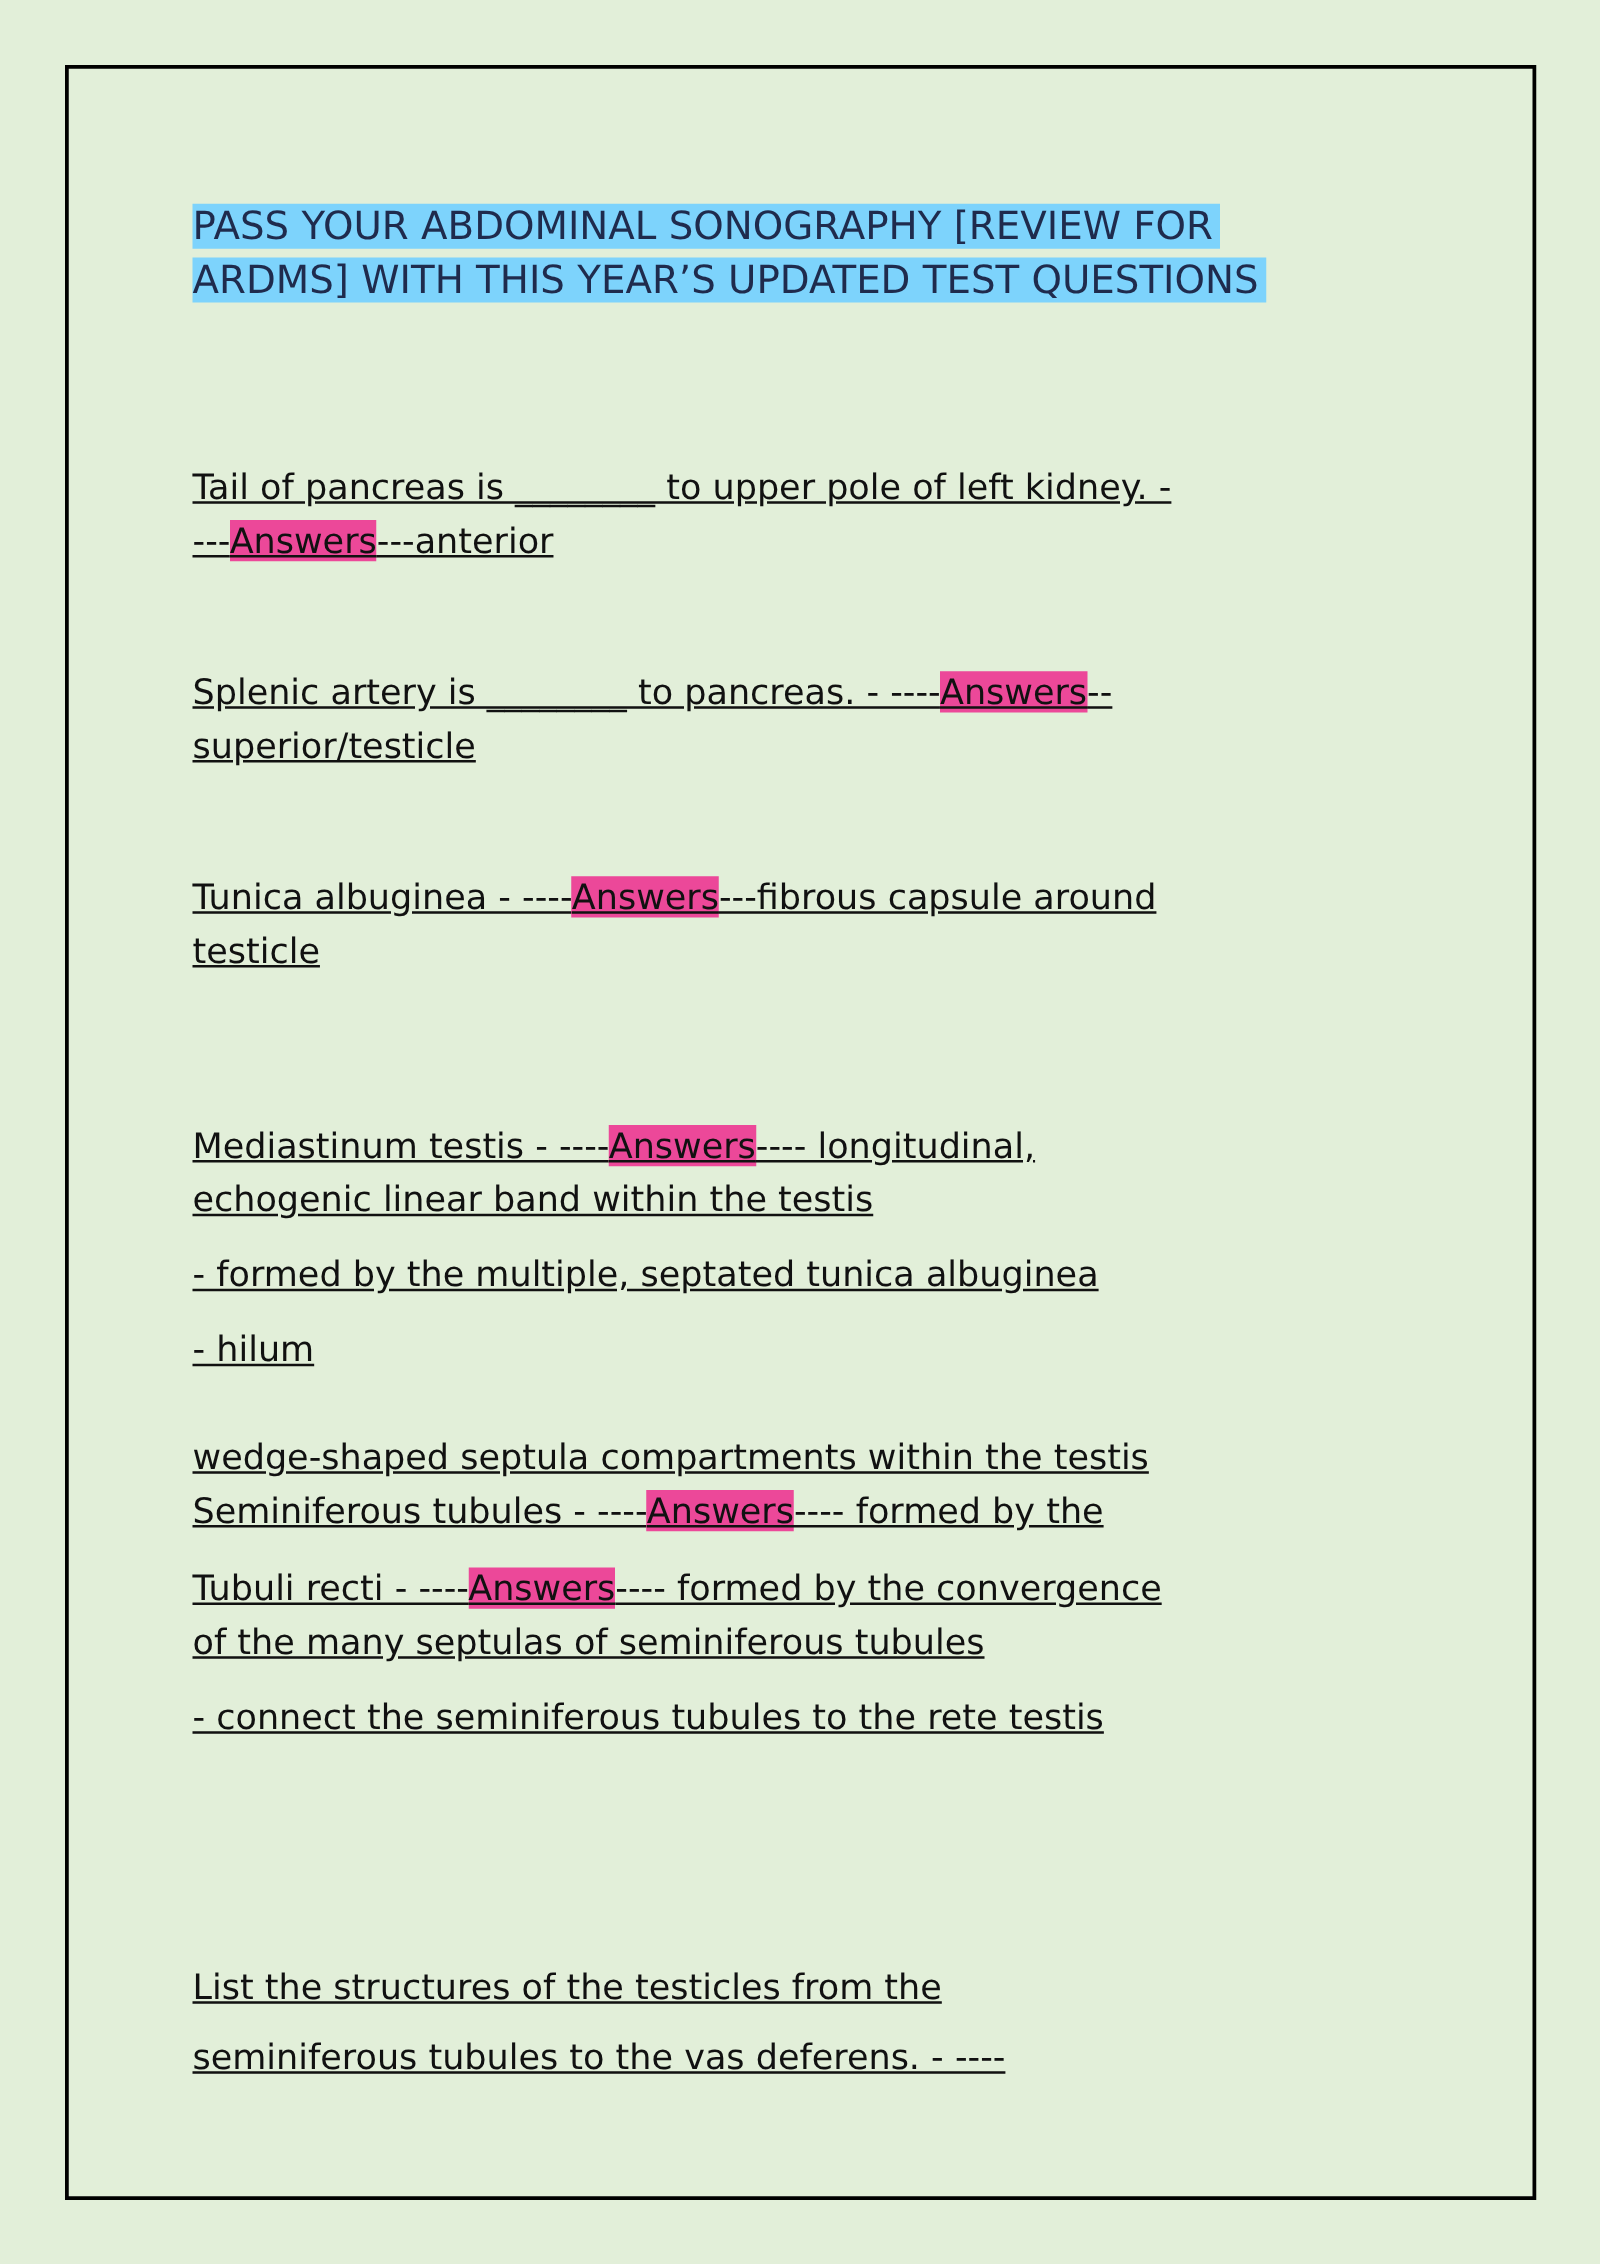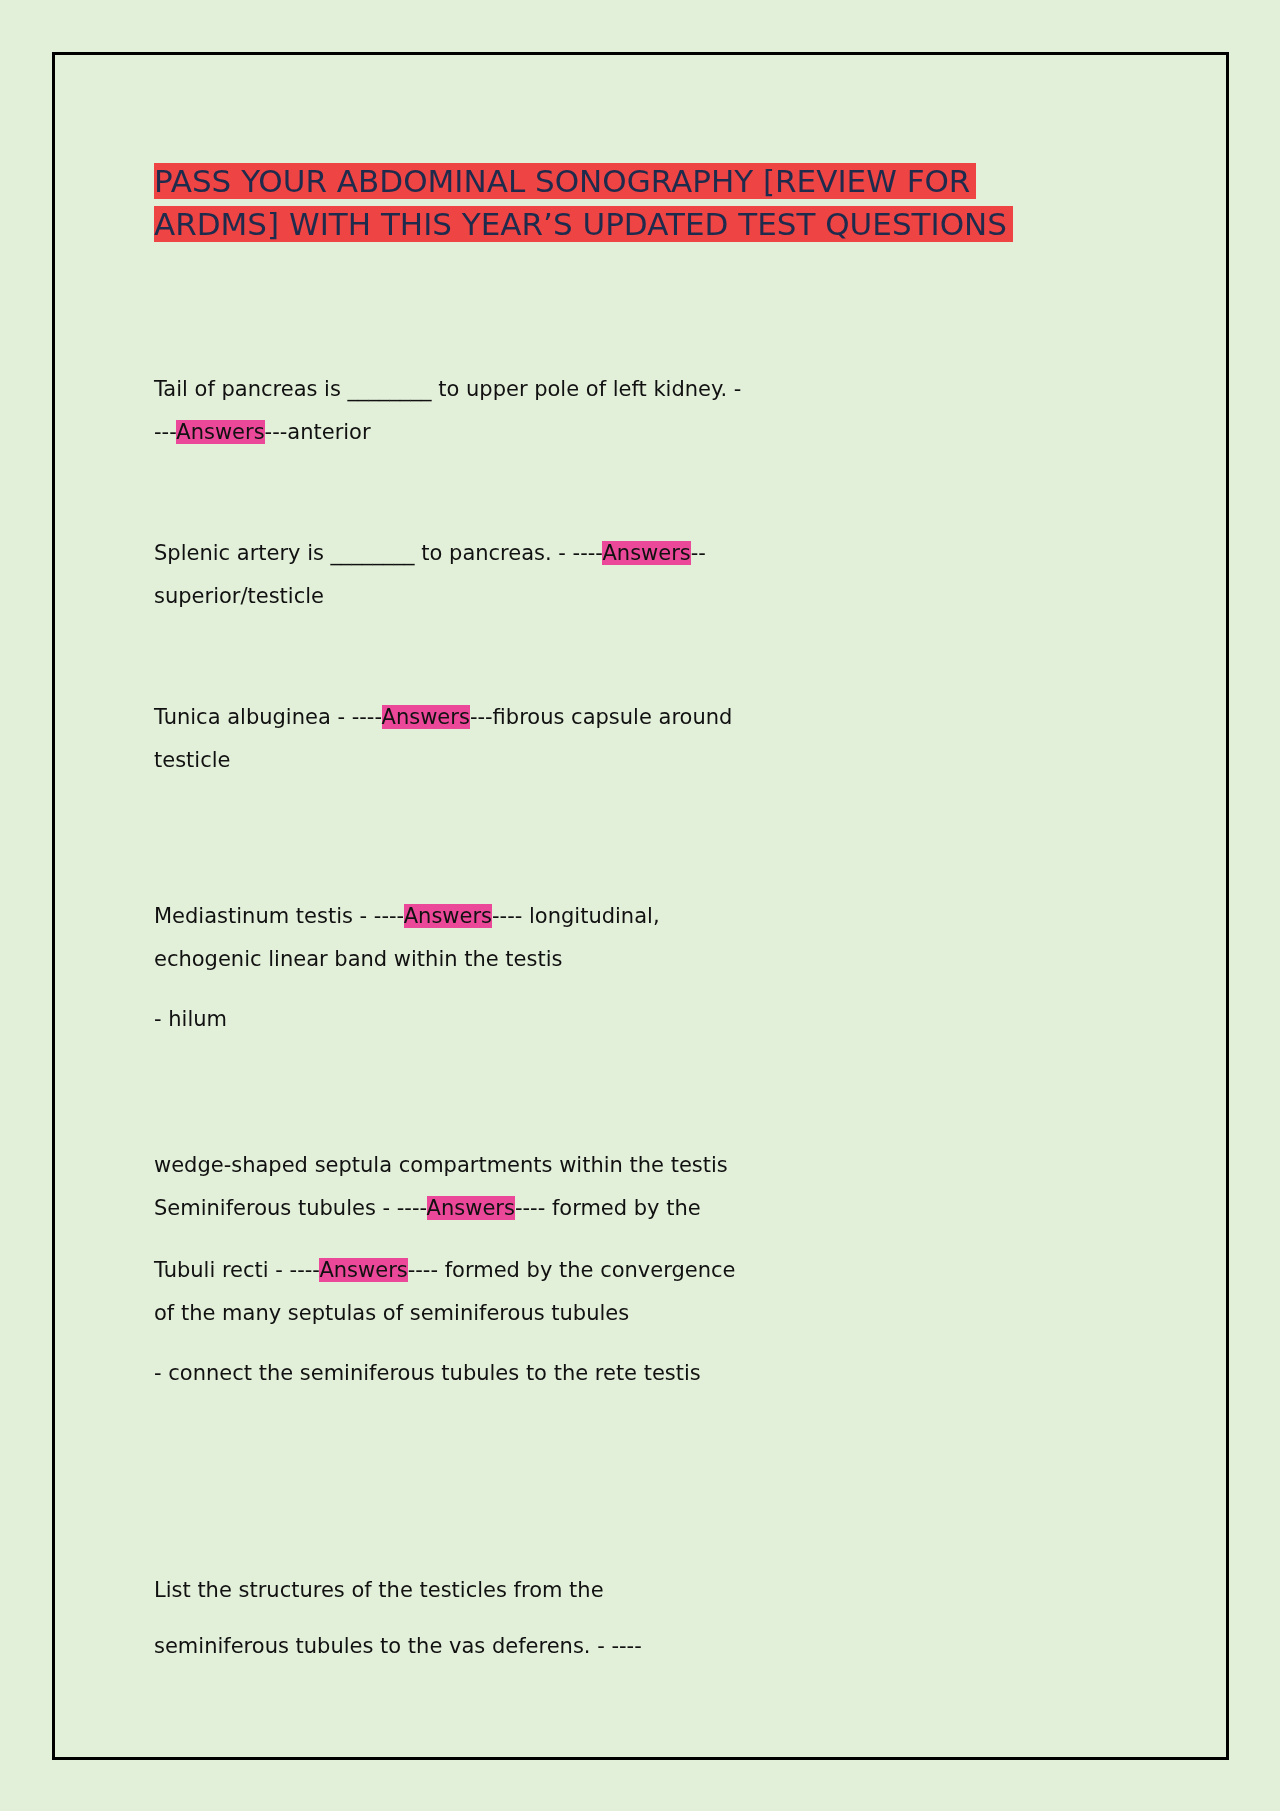--- a/index.html
+++ b/index.html
@@ -32,30 +32,31 @@
     position: absolute;
     top: 160px;
     left: 0;
     width: 980px;
     font-size: 31px;
     line-height: 43px;
     color: #1f2b4d;
     letter-spacing: 0;
   }
   .title .hl {
-    background: #ef4444;
+    background: #7dd3fc;
     padding-right: 6px;
   }
   .qa {
     position: absolute;
     left: 0;
     width: 980px;
-    font-size: 21px;
+    font-size: 28px;
     line-height: 43px;
     color: #111;
+    text-decoration: underline;
   }
   .qa p {
     margin: 0;
   }
   .qa p.sub {
     margin-top: 17px;
   }
   .hl-word {
     background: #ec4899;
   }
@@ -85,20 +86,21 @@
   </div>
 
   <div class="qa" style="top:696px;">
     <p><span>Tunica albuginea - ----</span><span class="hl-word">Answers</span><span>---fibrous capsule around</span></p>
     <p>testicle</p>
   </div>
 
   <div class="qa" style="top:859px;margin-top:36px;">
     <p><span>Mediastinum testis - ----</span><span class="hl-word">Answers</span><span>---- longitudinal,</span></p>
     <p>echogenic linear band within the testis</p>
+    <p class="sub">- formed by the multiple, septated tunica albuginea</p>
     <p class="sub">- hilum</p>
   </div>
 
   <div class="qa" style="top:1144px;">
     <p>wedge-shaped septula compartments within the testis</p>
     <p><span>Seminiferous tubules - ----</span><span class="hl-word">Answers</span><span>---- formed by the</span></p>
   </div>
 
   <div class="qa" style="top:1249px;">
     <p><span>Tubuli recti - ----</span><span class="hl-word">Answers</span><span>---- formed by the convergence</span></p>

